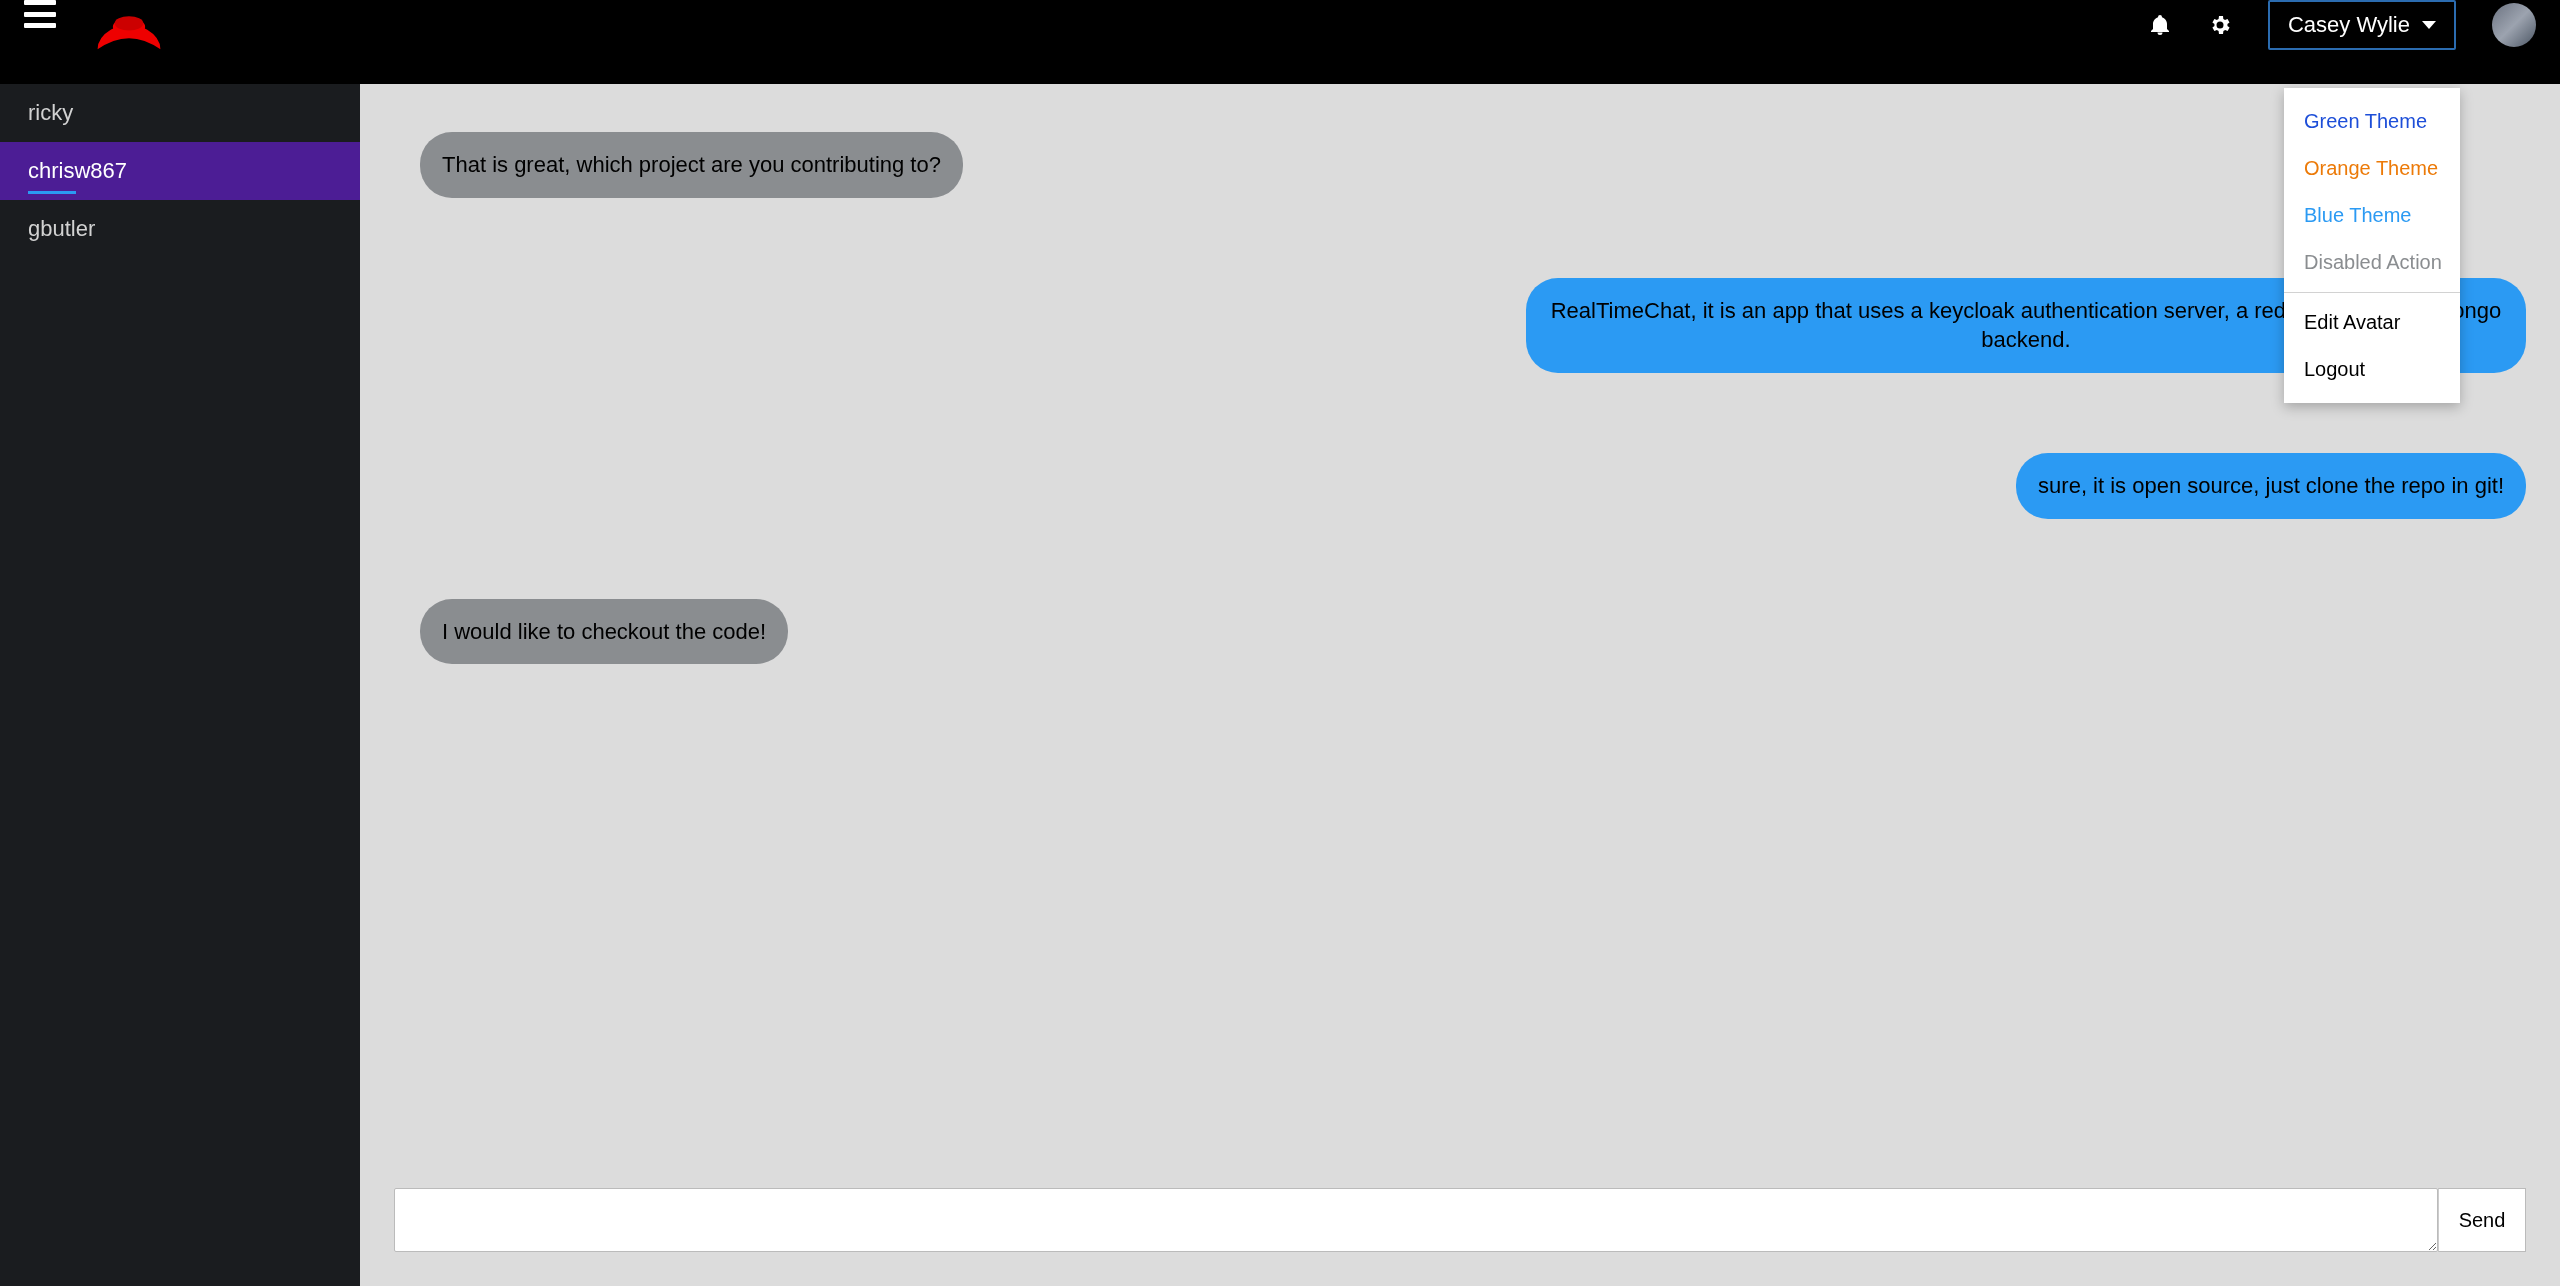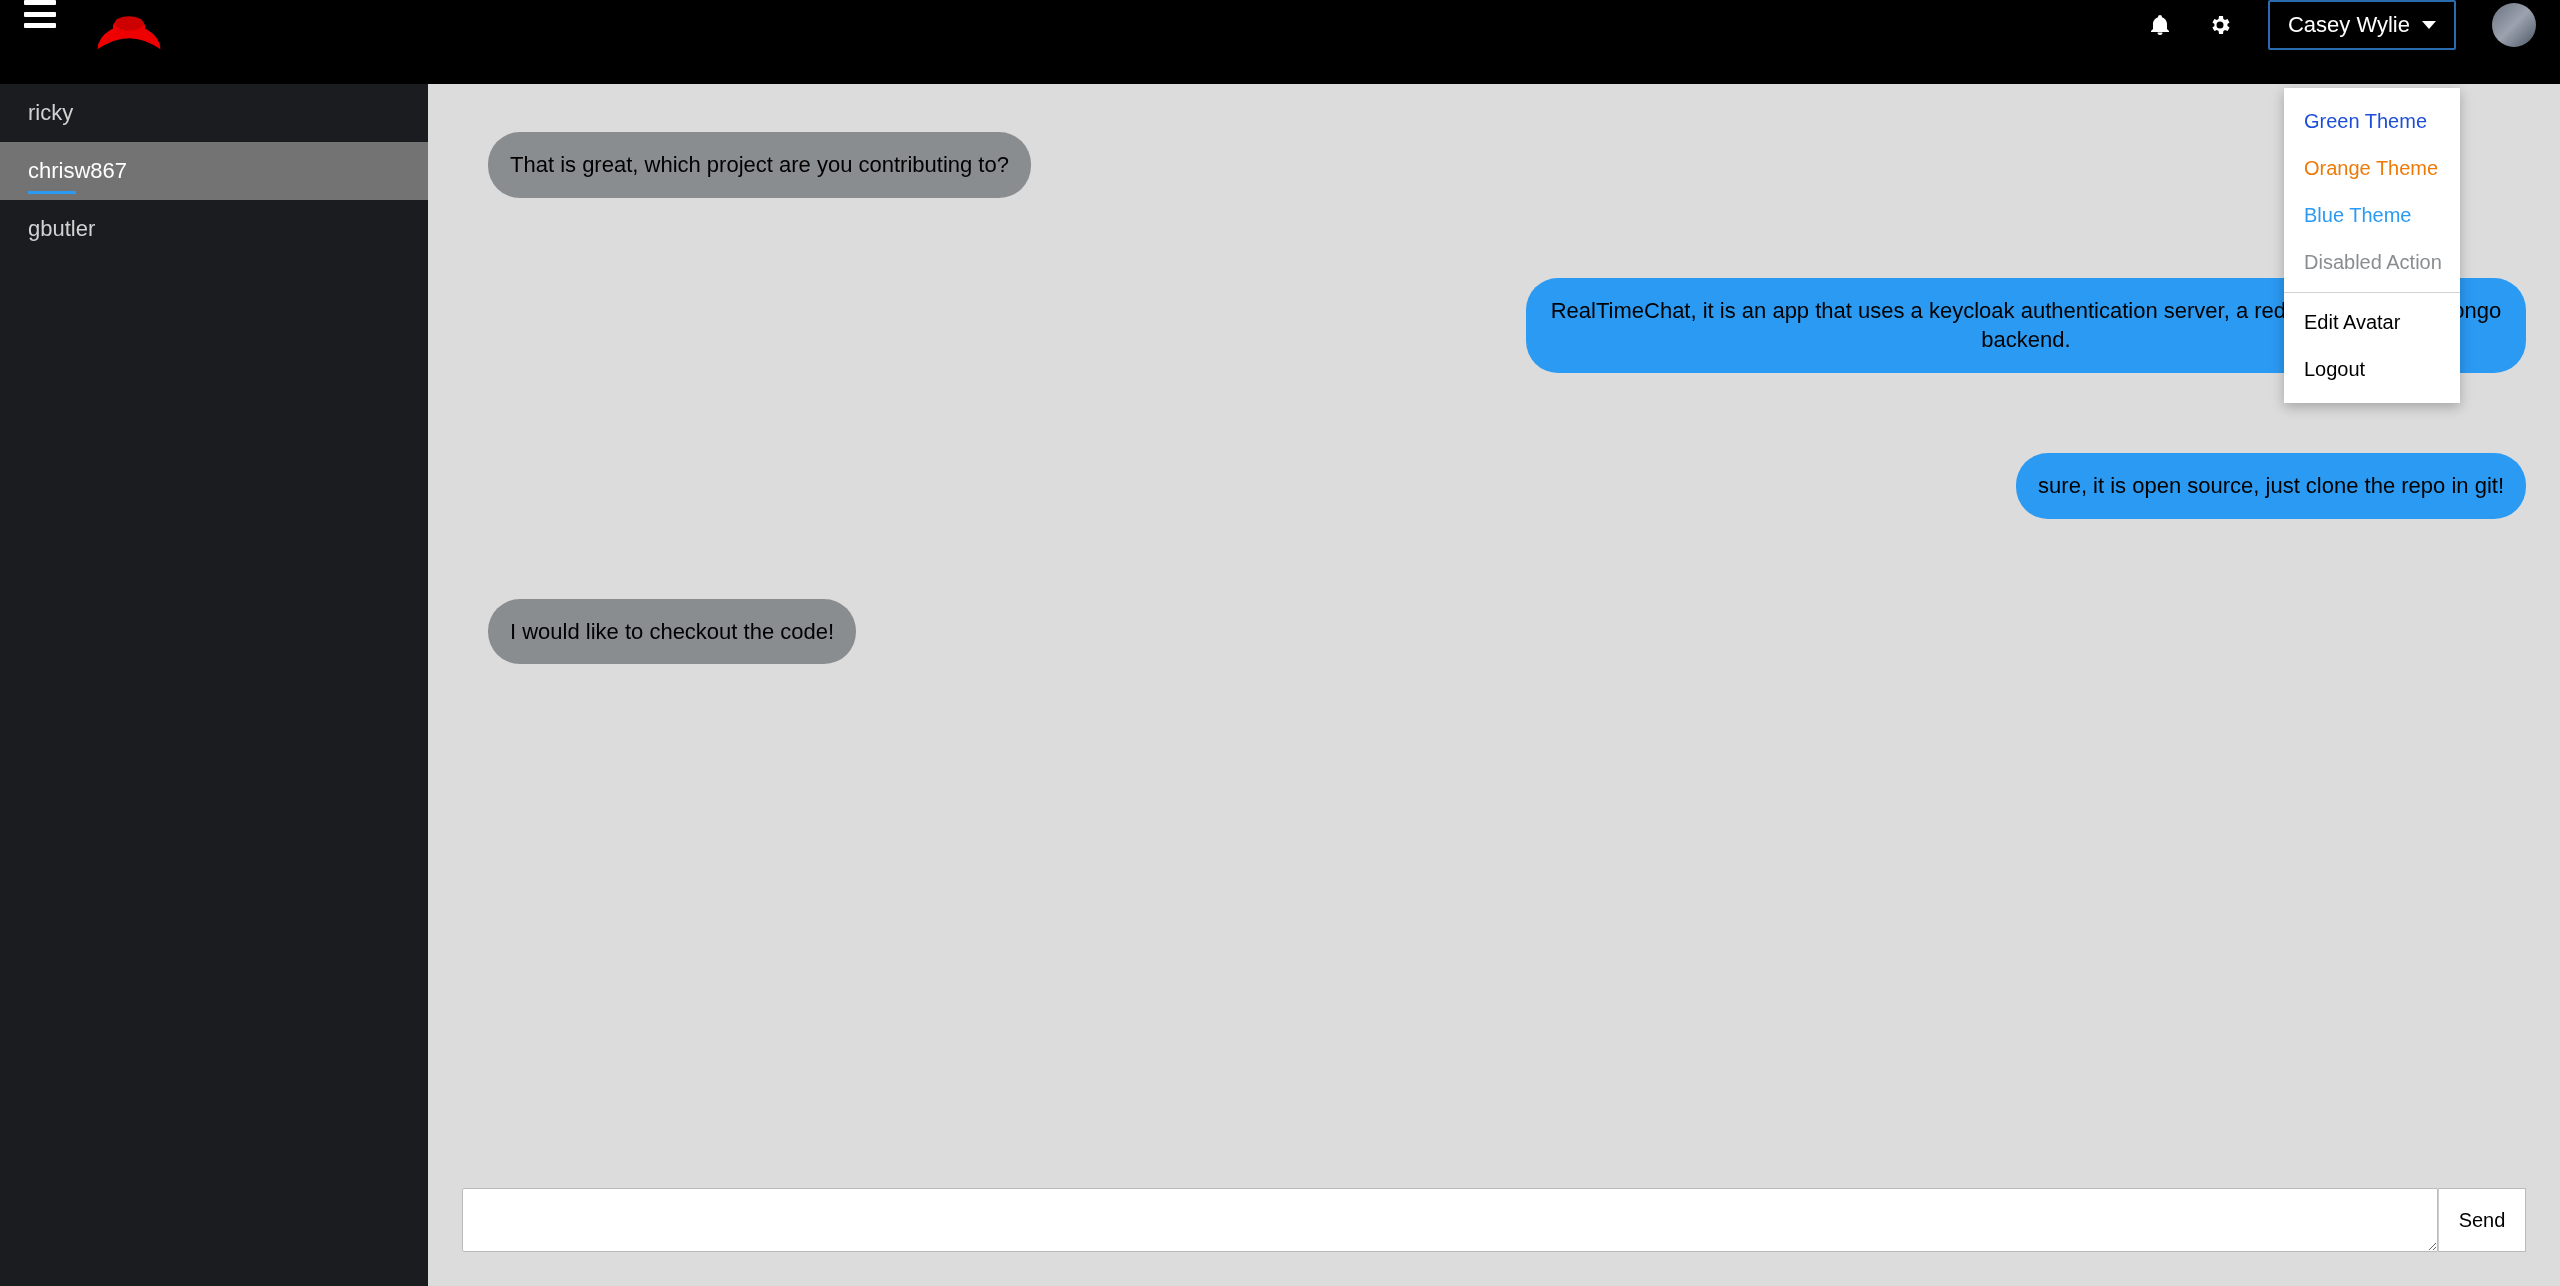--- a/index.html
+++ b/index.html
@@ -74,33 +74,33 @@
   .dropdown-item.orange { color: #ec7a08; }
   .dropdown-item.blue { color: #2b9af3; }
   .dropdown-item.disabled { color: #8a8d90; cursor: default; }
   .dropdown-sep { height: 1px; background: #d2d2d2; margin: 6px 0; }
 
   
   .body { flex: 1; display: flex; min-height: 0; }
 
   
   .sidebar {
-    width: 428px;
+    width: 360px;
     background: #1a1c1f;
     color: #d2d2d2;
     display: flex; flex-direction: column;
   }
   .sidebar-item {
     padding: 16px 28px;
     font-size: 22px;
     cursor: pointer;
     position: relative;
   }
   .sidebar-item.active {
-    background: #737373;
+    background: #4c1d95;
     color: #fff;
     font-weight: 500;
   }
   .sidebar-item.active::after {
     content: "";
     position: absolute;
     left: 28px; bottom: 6px;
     width: 48px; height: 3px;
     background: #2b9af3;
   }

